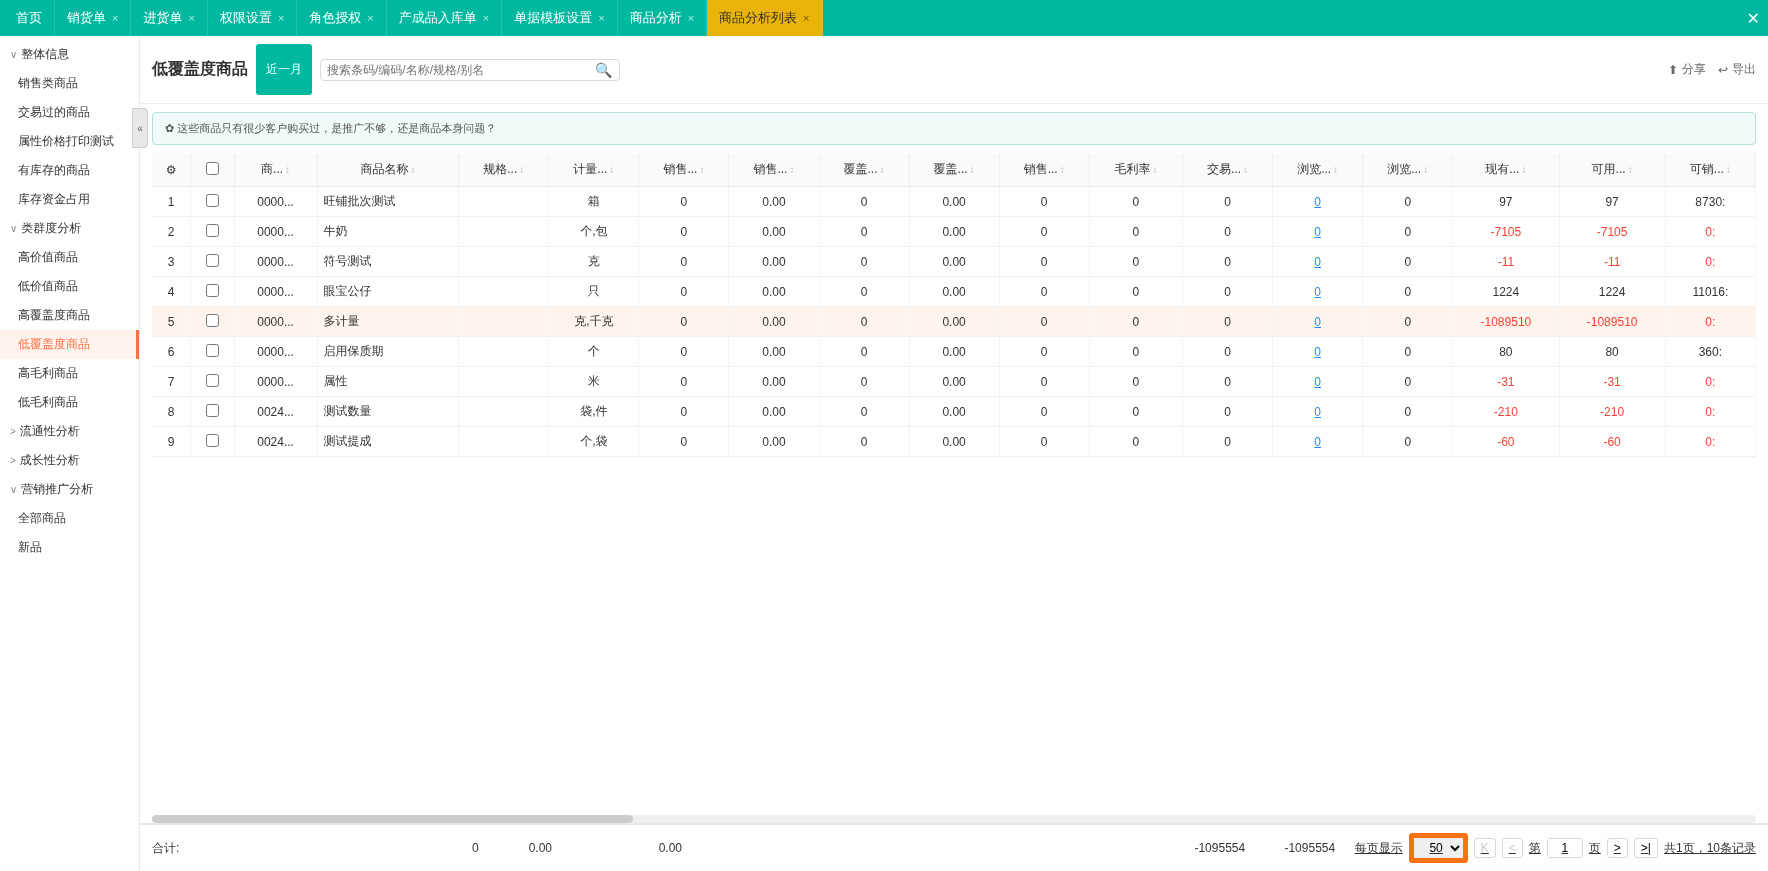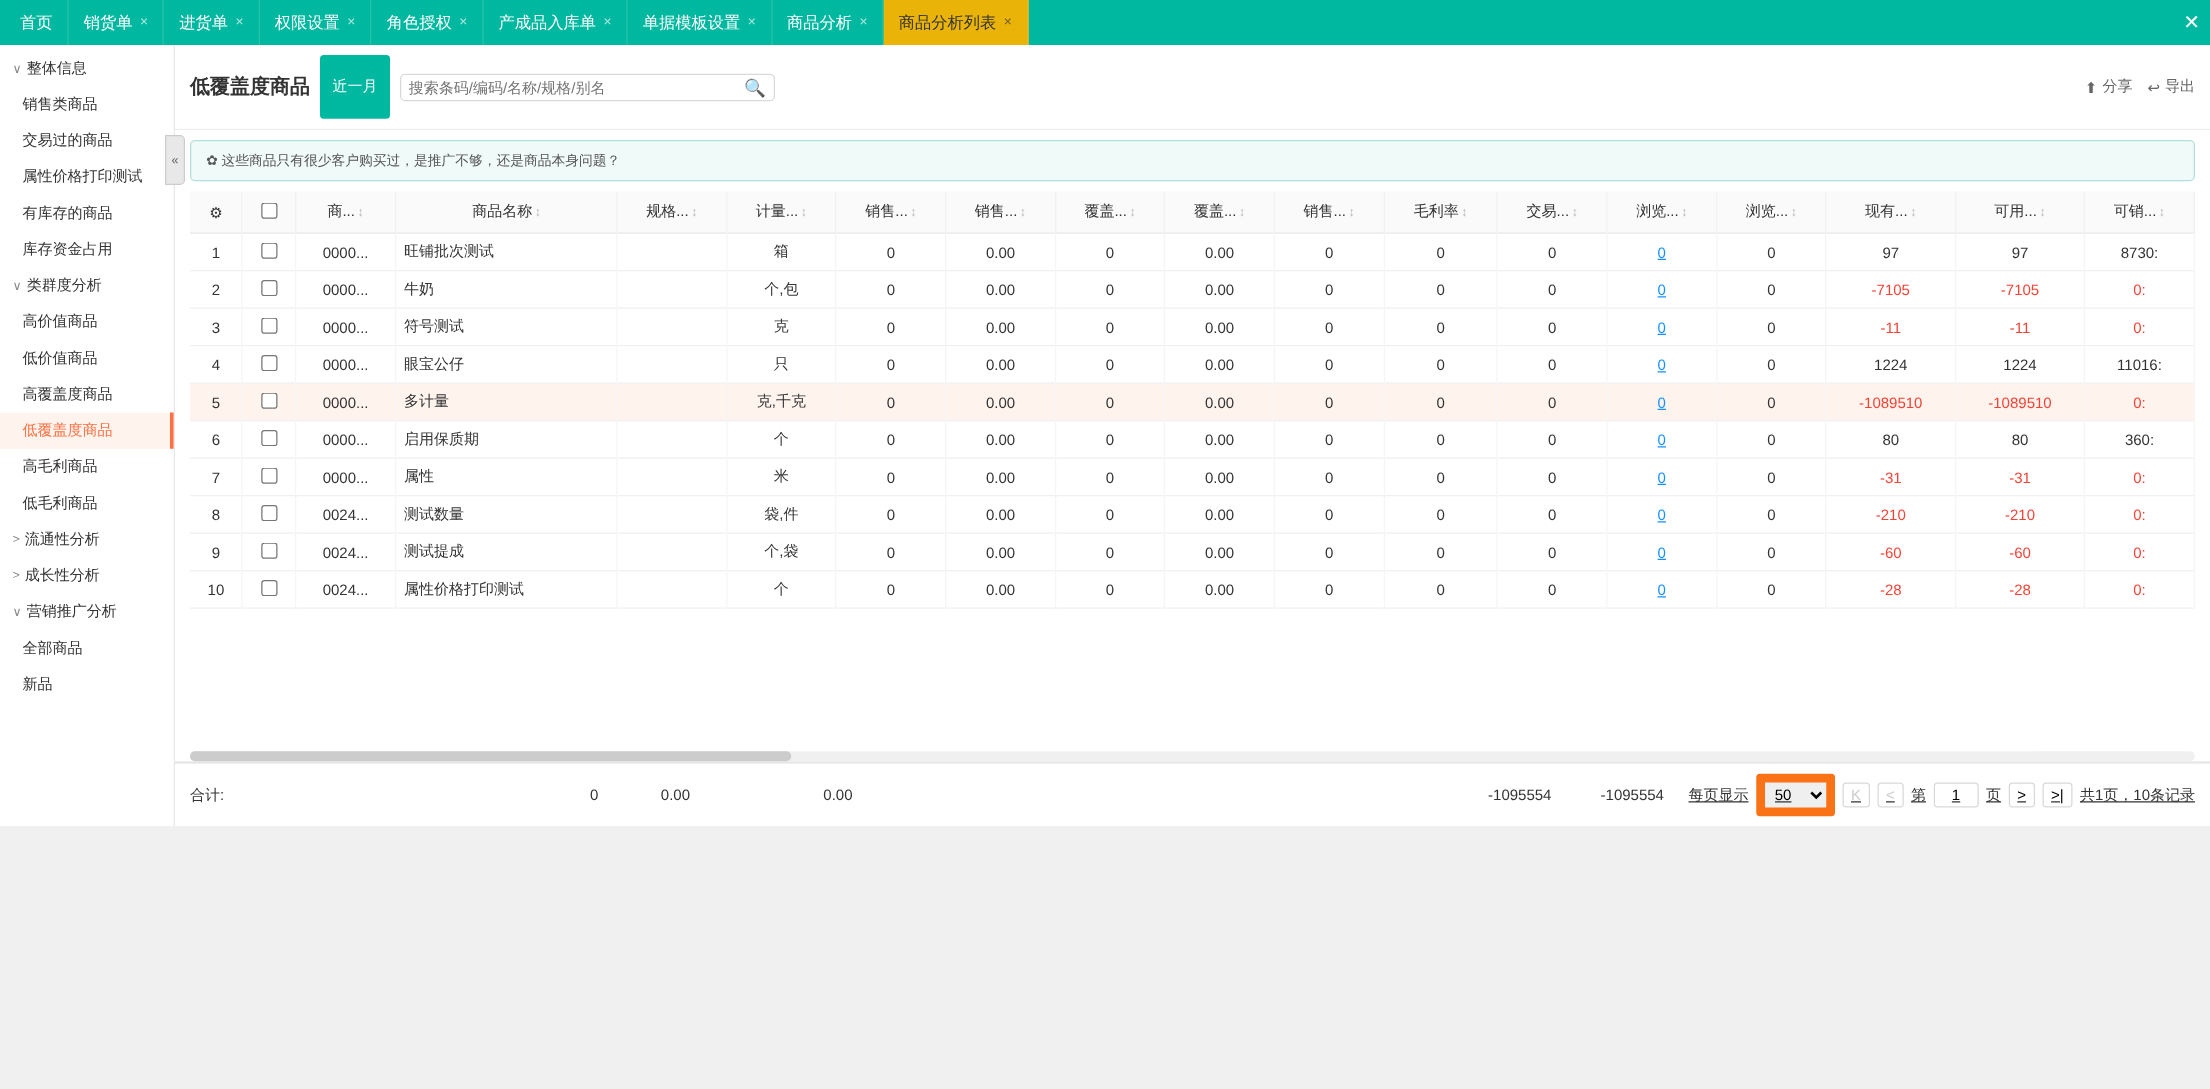--- a/index.html
+++ b/index.html
@@ -225,24 +225,25 @@
     .pagination {
       margin-left: auto;
       display: flex;
       align-items: center;
       gap: 6px;
       font-size: 12px;
       color: #333;
       text-decoration: underline;
     }
     .pagination select {
-      border: 7px solid #f97316;
+      border: 5px solid #f97316;
       border-radius: 3px;
       padding: 2px 4px;
       font-size: 12px;
+      text-align: right;
     }
     .pagination-btn {
       border: 1px solid #d9d9d9;
       background: #fff;
       padding: 2px 6px;
       cursor: pointer;
       border-radius: 3px;
       font-size: 12px;
     }
     .pagination-btn:disabled { color: #ccc; cursor: default; }
@@ -268,21 +269,21 @@
       width: 30%;
       background: #ccc;
       border-radius: 4px;
       position: absolute;
       left: 0;
     }
   </style>
 </head>
 <body>
 
-<div style="width:1768px; height:661px; display:flex; flex-direction:column; overflow:hidden; background:#fff;">
+<div style="width:1768px; height:871px; display:flex; flex-direction:column; overflow:hidden; background:#fff;">
 
   <div class="top-nav">
     <div id="nav-tabs-container" style="display:flex; align-items:center; flex:1;">
         <div class="nav-tab">首页</div>
         <div class="nav-tab">销货单<span class="close-x">×</span></div>
         <div class="nav-tab">进货单<span class="close-x">×</span></div>
         <div class="nav-tab">权限设置<span class="close-x">×</span></div>
         <div class="nav-tab">角色授权<span class="close-x">×</span></div>
         <div class="nav-tab">产成品入库单<span class="close-x">×</span></div>
         <div class="nav-tab">单据模板设置<span class="close-x">×</span></div>
@@ -563,40 +564,20 @@
                 <td>0.00</td>
                 <td>0</td>
                 <td>0</td>
                 <td>0</td>
                 <td><span class="link-text">0</span></td>
                 <td>0</td>
                 <td class="red-text">-60</td>
                 <td class="red-text">-60</td>
                 <td class="red-text">0:</td>
               </tr>
-              <tr>
-                <td>10</td>
-                <td><input type="checkbox" style=""></td>
-                <td>0024...</td>
-                <td class="text-left">属性价格打印测试</td>
-                <td></td>
-                <td>个</td>
-                <td>0</td>
-                <td>0.00</td>
-                <td>0</td>
-                <td>0.00</td>
-                <td>0</td>
-                <td>0</td>
-                <td>0</td>
-                <td><span class="link-text">0</span></td>
-                <td>0</td>
-                <td class="red-text">-28</td>
-                <td class="red-text">-28</td>
-                <td class="red-text">0:</td>
-              </tr>
             </tbody>
         </table>
       </div>
 
       <div class="table-scroll-bar">
         <div class="table-scroll-thumb"></div>
       </div>
 
       <div class="table-footer">
         <span class="total-label">合计:</span>

